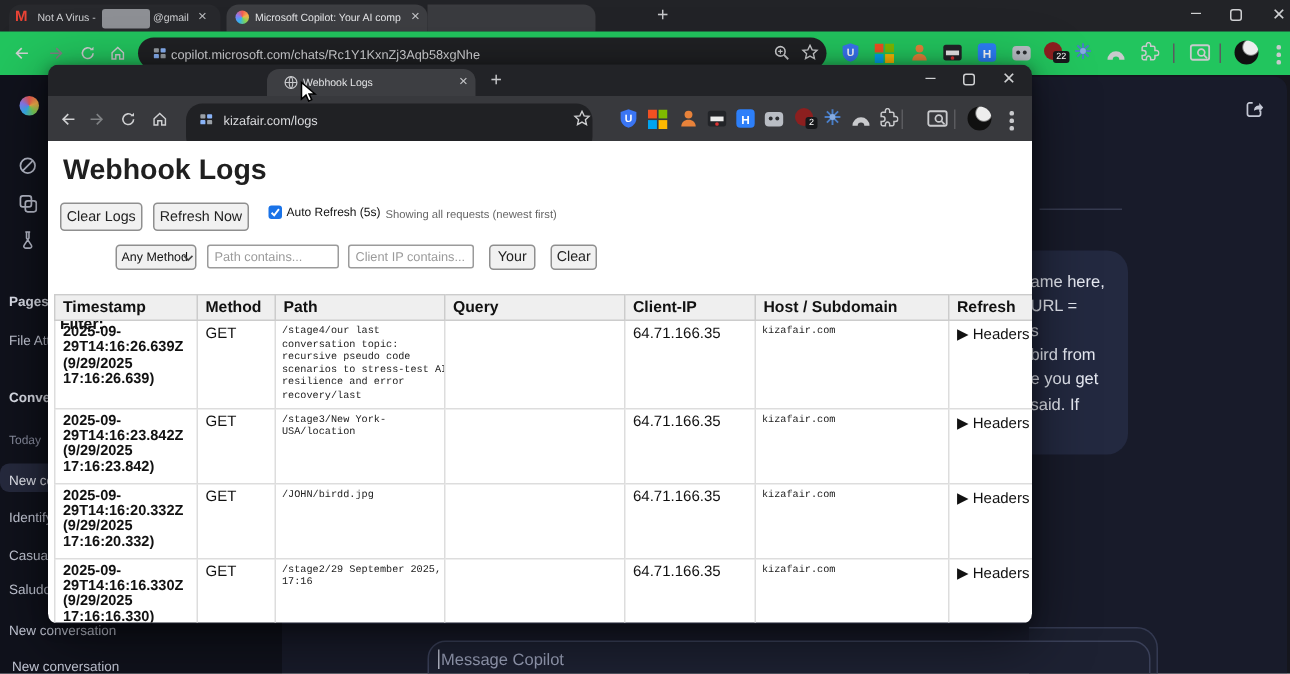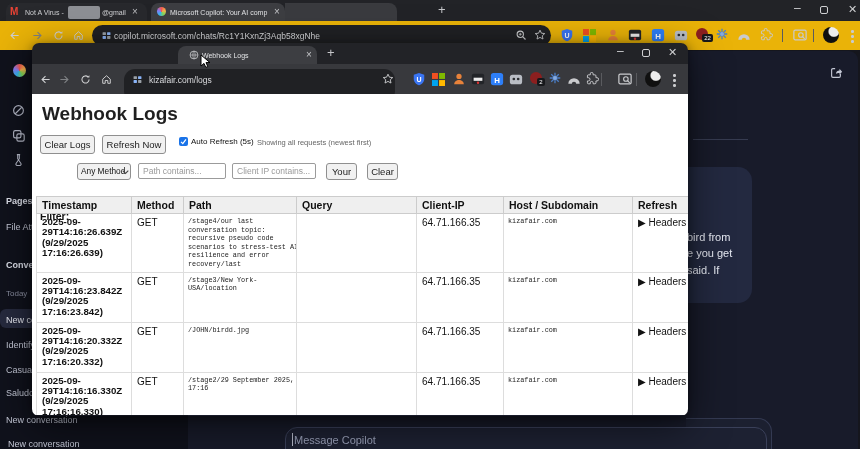--- a/index.html
+++ b/index.html
@@ -33,21 +33,21 @@
 
   <div class="abs" style="left:285px;top:3px;width:112px;height:18px;background:#3a3b3f;border-radius:0 8px 0 0;"></div>
 
   <span class="abs" style="left:438px;top:2px;font-size:13px;color:#c6c7ca;">+</span>
 
   <span class="abs" style="left:794px;top:1px;font-size:12px;color:#cfd0d2;">–</span>
   <div class="abs" style="left:820px;top:6px;width:8px;height:8px;border:1.2px solid #cfd0d2;border-radius:2px;"></div>
   <span class="abs" style="left:848px;top:3px;font-size:11px;color:#cfd0d2;">✕</span>
 </div>
 
-<div class="abs" style="left:0;top:21px;width:860px;height:29px;background:#eab308;">
+<div class="abs" style="left:0;top:21px;width:860px;height:29px;background:#22c55e;">
   <svg class="ico" style="left:9px;top:9px;" width="11" height="11" viewBox="0 0 16 16">
       <path d="M14 8H3M8 3 3 8l5 5" stroke="#cfd0d2" stroke-width="1.6" fill="none"></path>
     </svg>
   <svg class="ico" style="left:32px;top:9px;" width="11" height="11" viewBox="0 0 16 16">
       <path d="M2 8h11M8 3l5 5-5 5" stroke="#7f8184" stroke-width="1.6" fill="none"></path>
     </svg>
   <svg class="ico" style="left:53px;top:9px;" width="11" height="11" viewBox="0 0 16 16">
       <path d="M13.2 8a5.2 5.2 0 1 1-1.5-3.7" stroke="#cfd0d2" stroke-width="1.5" fill="none"></path>
       <path d="M13.6 1.8v3.4h-3.4z" fill="#cfd0d2"></path>
     </svg>
@@ -172,20 +172,21 @@
   </div>
 
   <svg class="ico" style="left:829px;top:16px;" width="14" height="14" viewBox="0 0 16 16">
       <path d="M7 3H4.5A1.5 1.5 0 0 0 3 4.5v7A1.5 1.5 0 0 0 4.5 13h7a1.5 1.5 0 0 0 1.5-1.5V9" stroke="#c3c7d4" stroke-width="1.3" fill="none"></path>
       <path d="M8 9c0-3 2-4 4-4V3l3 3.5L12 10V8c-2 0-3 .4-4 1z" fill="#c3c7d4"></path>
     </svg>
 
   <div class="abs" style="left:693px;top:89px;width:55px;height:1px;background:#363b50;"></div>
 
   <div class="abs" style="left:650px;top:117px;width:102px;height:136px;background:#232940;border-radius:14px;overflow:hidden;">
+    <div class="abs" style="left:37px;top:13px;font-size:11px;line-height:16.4px;color:#e7eaf3;white-space:nowrap;">ame here,<br>URL =<br>s</div>
     <div class="abs" style="left:37px;top:62px;font-size:11px;line-height:16.4px;color:#e7eaf3;white-space:nowrap;">bird from<br>e you get<br>said. If</div>
   </div>
 
   <div class="abs" style="left:686px;top:368px;width:86px;height:40px;background:#1c2030;border-top:1px solid #343a52;border-right:1px solid #343a52;border-radius:0 14px 0 0;"></div>
   <div class="abs" style="left:285px;top:377px;width:482px;height:40px;background:#1d2132;border:1px solid #3a4059;border-radius:12px;"></div>
   <div class="abs" style="left:294px;top:384px;font-size:11px;color:#9aa0b8;">Message Copilot</div>
   <div class="abs" style="left:292px;top:383px;width:1px;height:13px;background:#b9bdcc;"></div>
 </div>
 
 <div class="abs" id="win" style="left:32px;top:43px;width:656px;height:373px;border-radius:7px;overflow:hidden;box-shadow:0 10px 40px rgba(0,0,0,0.55), 0 2px 10px rgba(0,0,0,0.4);">

